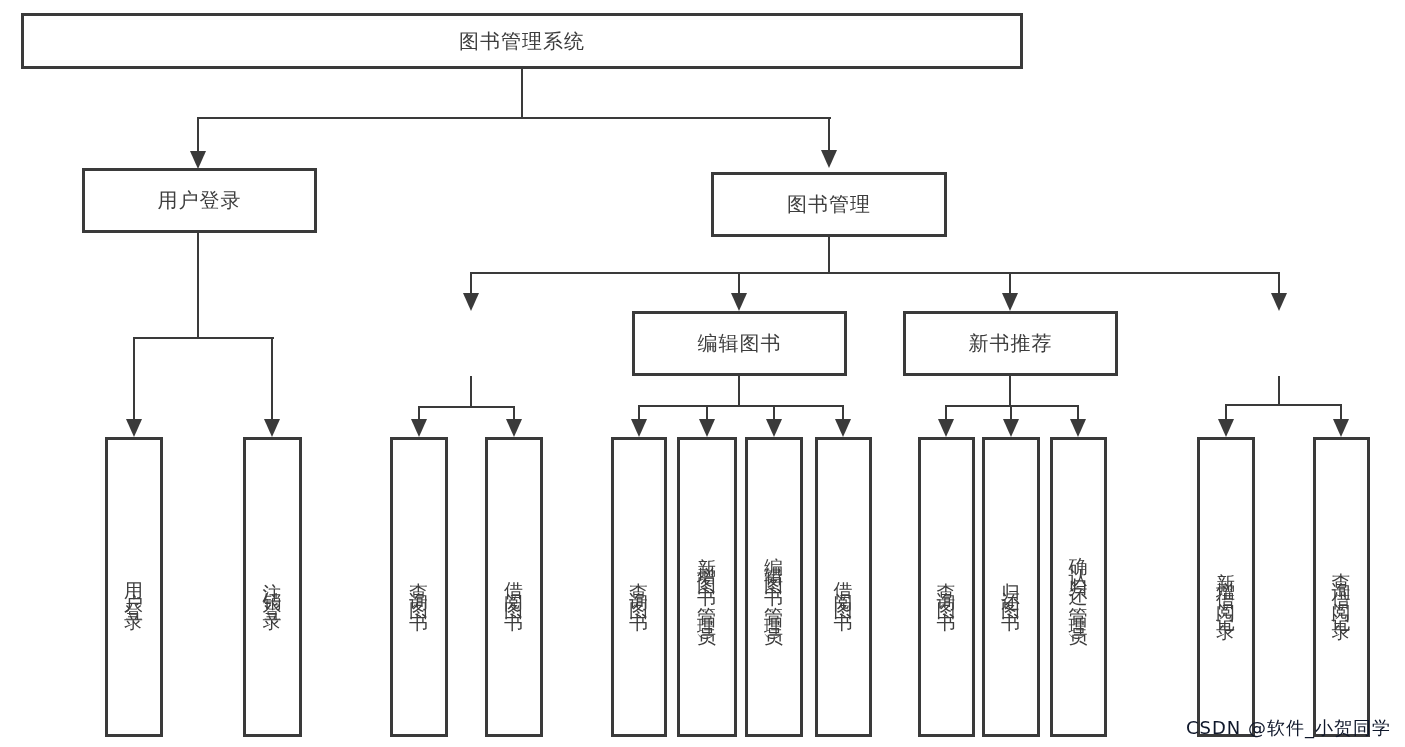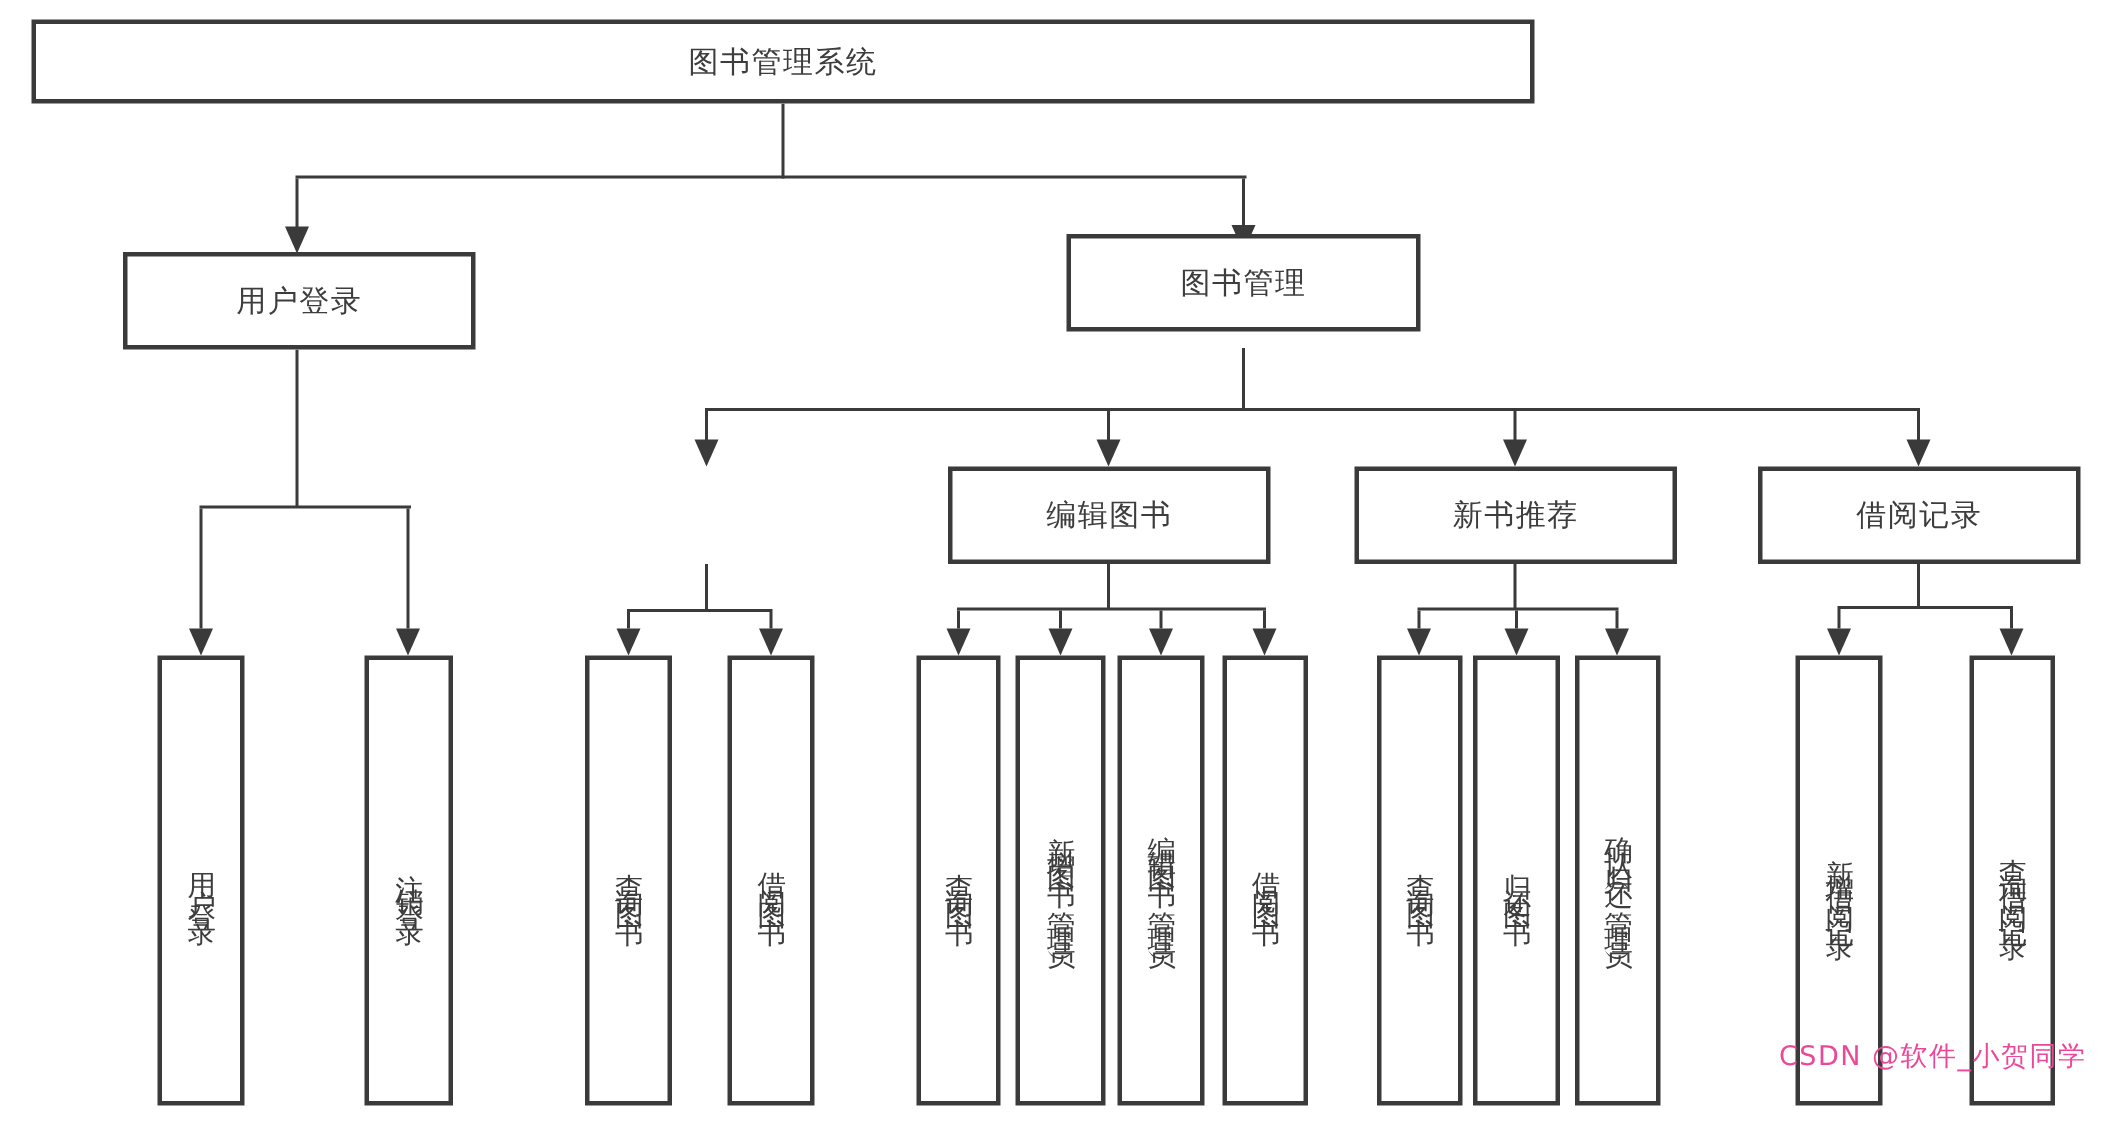--- a/index.html
+++ b/index.html
@@ -16,22 +16,22 @@
     writing-mode:vertical-lr; text-orientation:mixed;
     font-size:19px; letter-spacing:10px; line-height:1;
   }
   .hline, .vline { position:absolute; background:#3a3a3a; z-index:1; }
   .arrow {
     position:absolute; width:0; height:0; z-index:1;
     border-left:8px solid transparent; border-right:8px solid transparent;
     border-top:18px solid #3a3a3a;
   }
   .watermark {
-    position:absolute; left:1186px; top:692px; font-size:18px;
-    color:#ec4899; z-index:5; white-space:nowrap; letter-spacing:1px;
+    position:absolute; left:1186px; top:716px; font-size:18px;
+    color:#0f172a; z-index:5; white-space:nowrap; letter-spacing:1px;
   }
 </style>
 </head>
 <body>
 
 <div class="stage">
 
   <div class="box" style="left:21px;top:13px;width:1002px;height:56px">
     <span>图书管理系统</span>
   </div>
@@ -39,21 +39,21 @@
   <div class="vline" style="left:521px;top:69px;width:2px;height:50px"></div>
   <div class="hline" style="left:197px;top:117px;width:634px;height:2px"></div>
   <div class="vline" style="left:197px;top:119px;width:2px;height:33px"></div>
   <div class="arrow" style="left:190px;top:151px"></div>
   <div class="vline" style="left:828px;top:119px;width:2px;height:32px"></div>
   <div class="arrow" style="left:821px;top:150px"></div>
 
   <div class="box" style="left:82px;top:168px;width:235px;height:65px">
     <span>用户登录</span>
   </div>
-  <div class="box" style="left:711px;top:156px;width:236px;height:65px">
+  <div class="box" style="left:711px;top:172px;width:236px;height:65px">
     <span>图书管理</span>
   </div>
 
   <div class="vline" style="left:197px;top:233px;width:2px;height:105px"></div>
   <div class="hline" style="left:133px;top:337px;width:141px;height:2px"></div>
   <div class="vline" style="left:133px;top:339px;width:2px;height:80px"></div>
   <div class="arrow" style="left:126px;top:419px"></div>
   <div class="vline" style="left:271px;top:339px;width:2px;height:80px"></div>
   <div class="arrow" style="left:264px;top:419px"></div>
 
@@ -66,23 +66,20 @@
   <div class="vline" style="left:1009px;top:274px;width:2px;height:20px"></div>
   <div class="arrow" style="left:1002px;top:293px"></div>
   <div class="vline" style="left:1278px;top:274px;width:2px;height:20px"></div>
   <div class="arrow" style="left:1271px;top:293px"></div>
 
   <div class="box" style="left:632px;top:311px;width:215px;height:65px">
     <span>编辑图书</span>
   </div>
   <div class="box" style="left:903px;top:311px;width:215px;height:65px">
     <span>新书推荐</span>
-  </div>
-  <div class="box" style="left:1172px;top:311px;width:215px;height:65px">
-    <span>借阅记录</span>
   </div>
 
   <div class="vline" style="left:470px;top:376px;width:2px;height:31px"></div>
   <div class="hline" style="left:418px;top:406px;width:97px;height:2px"></div>
   <div class="vline" style="left:418px;top:408px;width:2px;height:11px"></div>
   <div class="arrow" style="left:411px;top:419px"></div>
   <div class="vline" style="left:513px;top:408px;width:2px;height:11px"></div>
   <div class="arrow" style="left:506px;top:419px"></div>
 
   <div class="vline" style="left:738px;top:376px;width:2px;height:30px"></div>

